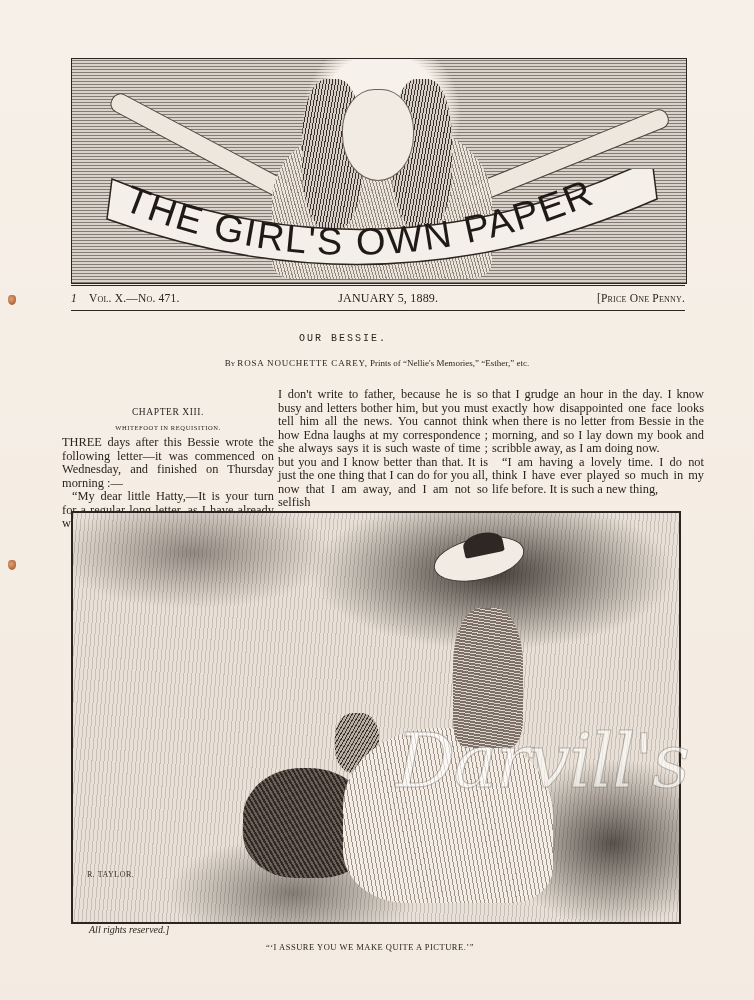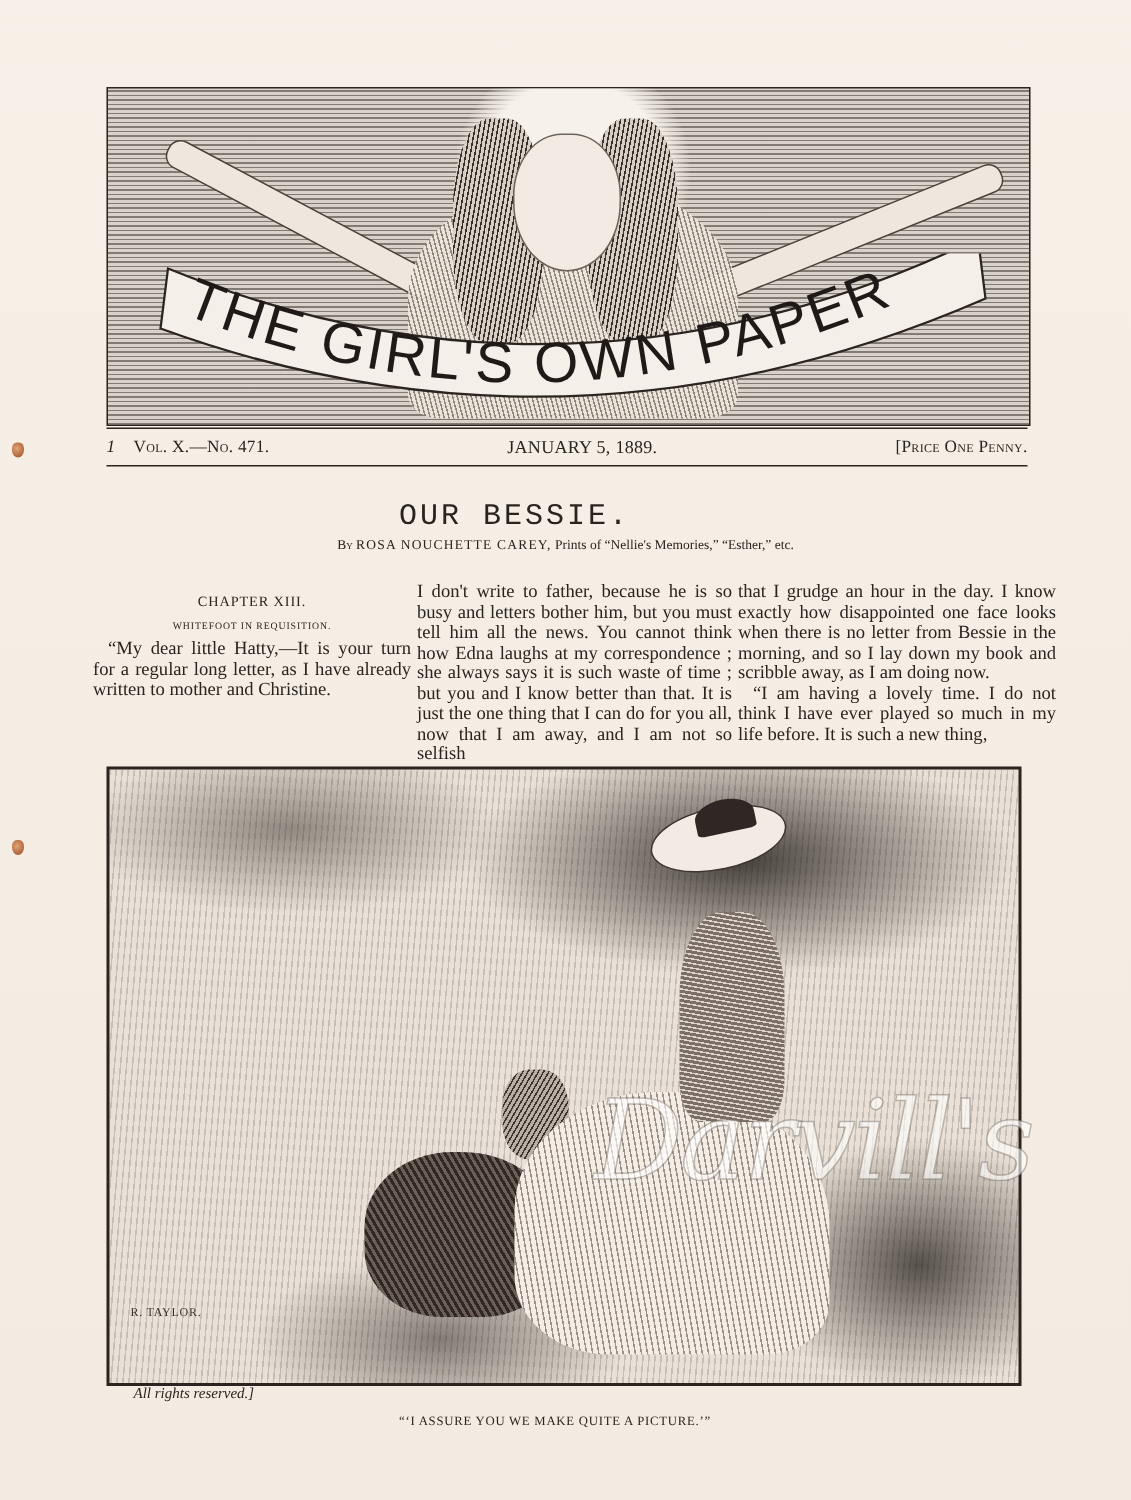--- a/index.html
+++ b/index.html
@@ -75,36 +75,36 @@
       font-size: 11.5px; letter-spacing: 0.2px;
     }
     .issue-line .left { display: flex; gap: 12px; padding-left: 0; }
     .issue-line .pageno { font-style: italic; }
     .issue-line .center { font-size: 12px; }
     .issue-line .right { padding-right: 0; }
     .smallcaps { font-variant: small-caps; text-align: center; }
     
     .story-title {
       position: absolute; left: 0; width: 686px; top: 333px; text-align: center;
-      font-family: "Liberation Mono", monospace; font-size: 20px; letter-spacing: 2px;
+      font-family: "Liberation Mono", monospace; font-size: 10px; letter-spacing: 2px;
     }
     .byline {
       position: absolute; left: 0; width: 754px; top: 358px; text-align: center;
       font-size: 9px;
     }
     .byline .by { font-variant: small-caps; }
     .byline .author { letter-spacing: 0.8px; }
     
     .columns {
       position: absolute; left: 62px; top: 388px; width: 638px; height: 115px;
       display: grid; grid-template-columns: 212px 210px 212px; column-gap: 4px;
       font-size: 12.4px; line-height: 13.5px; text-align: justify;
     }
     .col p { margin: 0; }
-    .chapter-head { text-align: center; font-size: 9.5px; letter-spacing: 0.6px; margin-top: 8px; }
+    .chapter-head { text-align: center; font-size: 9.5px; letter-spacing: 0.6px; margin-top: 18px; }
     .chapter-sub { text-align: center; font-size: 6.5px; letter-spacing: 0.6px; margin: 1px 0 2px; }
     .indent { text-indent: 10px; }
     
     .illustration {
       position: absolute; left: 71px; top: 511px; width: 606px; height: 409px;
       border: 2px solid #2b2420;
       background:
         radial-gradient(ellipse 260px 110px at 420px 60px, rgba(40,34,30,0.85), rgba(40,34,30,0) 70%),
         radial-gradient(ellipse 200px 80px at 120px 40px, rgba(60,52,46,0.5), rgba(60,52,46,0) 70%),
         radial-gradient(ellipse 160px 120px at 540px 330px, rgba(40,34,30,0.75), rgba(40,34,30,0) 70%),
@@ -217,20 +217,21 @@
   <div class="byline">
     <span class="by">By</span>
     <span class="author">ROSA NOUCHETTE CAREY,</span>
     <span>Prints of “Nellie's Memories,” “Esther,” etc.</span>
   </div>
 
   <div class="columns">
     <div class="col">
       <div class="chapter-head">CHAPTER XIII.</div>
       <div class="chapter-sub">WHITEFOOT IN REQUISITION.</div>
+      <p>THREE days after this Bessie wrote the following letter—it was commenced on Wednesday, and finished on Thursday morning :—</p>
       <p class="indent">“My dear little Hatty,—It is your turn for a regular long letter, as I have already written to mother and Christine.</p>
     </div>
     <div class="col">
       <p>I don't write to father, because he is so busy and letters bother him, but you must tell him all the news.  You cannot think how Edna laughs at my correspondence ; she always says it is such waste of time ; but you and I know better than that.  It is just the one thing that I can do for you all, now that I am away, and I am not so selfish</p>
     </div>
     <div class="col">
       <p>that I grudge an hour in the day.  I know exactly how disappointed one face looks when there is no letter from Bessie in the morning, and so I lay down my book and scribble away, as I am doing now.</p>
       <p class="indent">“I am having a lovely time.  I do not think I have ever played so much in my life before.  It is such a new thing,</p>
     </div>
   </div>

